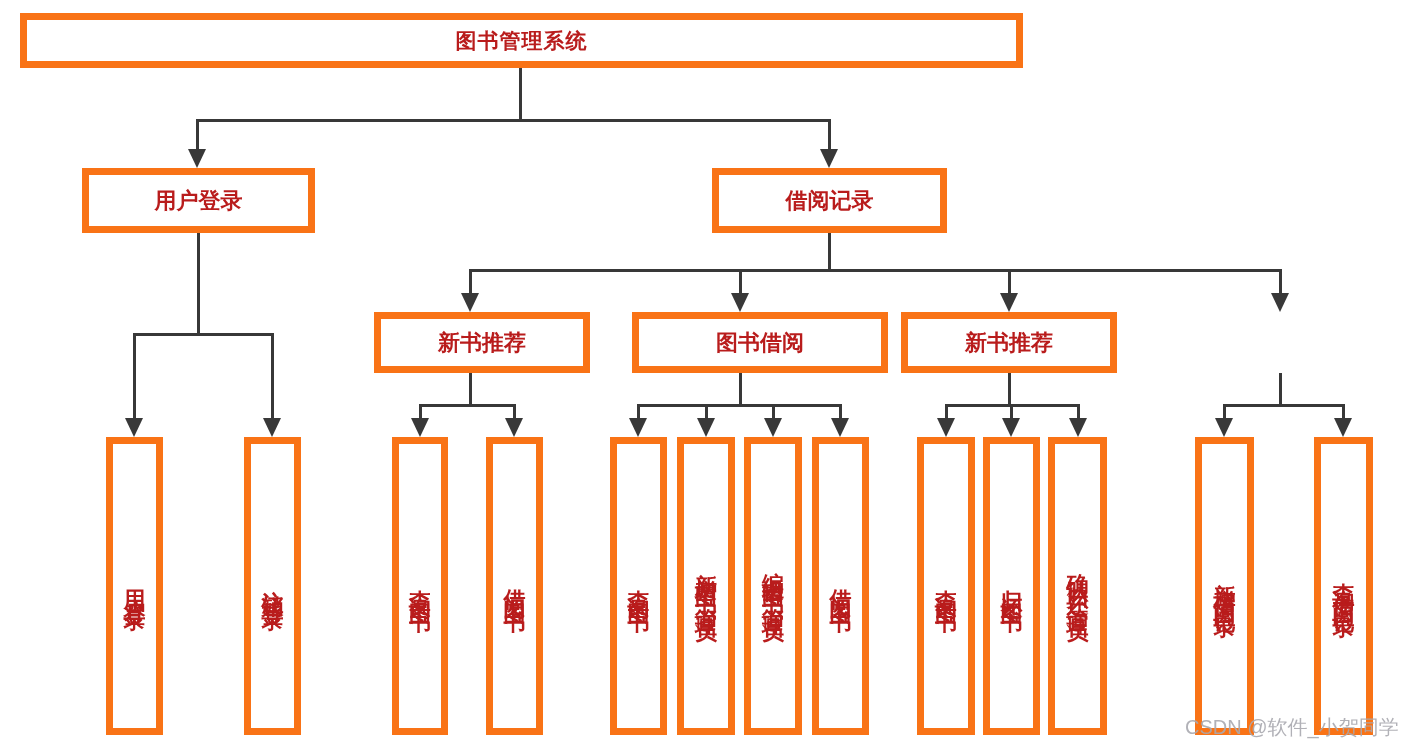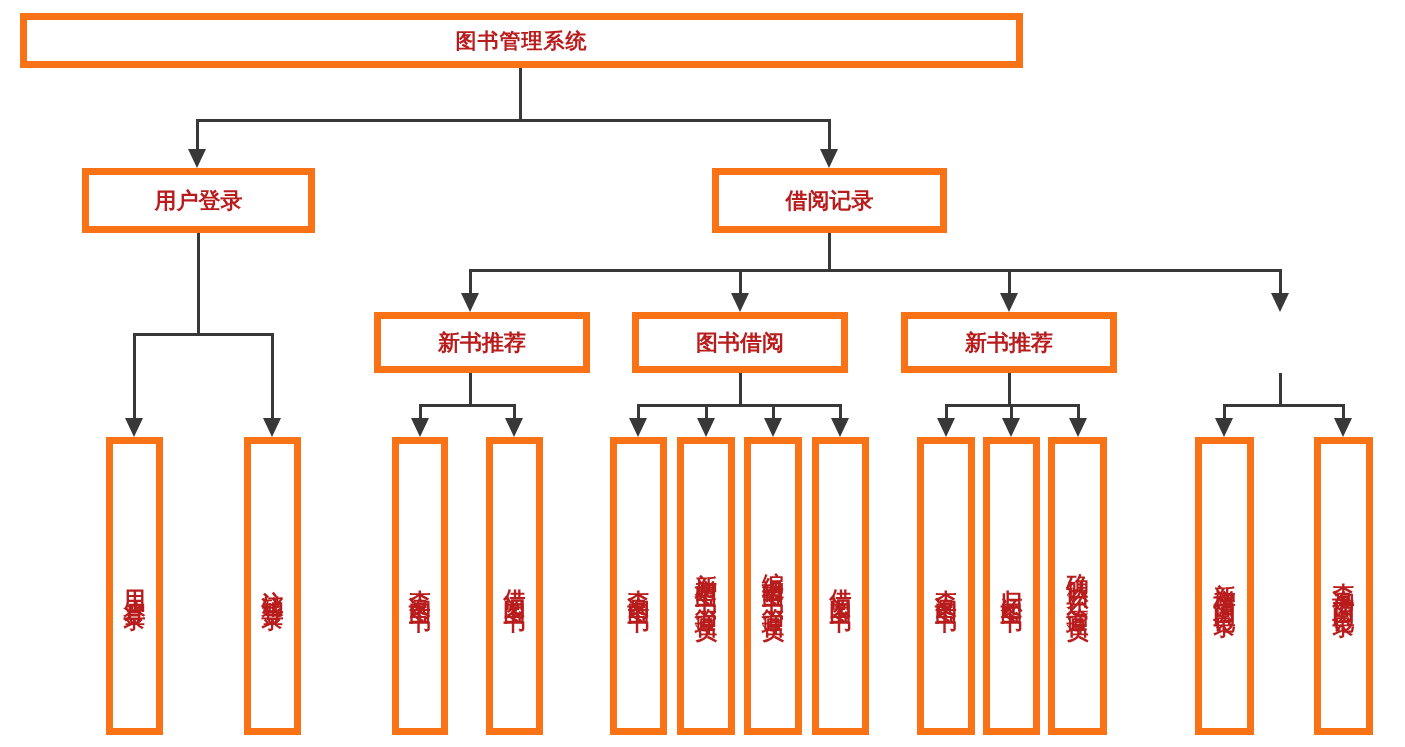--- a/index.html
+++ b/index.html
@@ -67,21 +67,21 @@
   <div class="vl" style="left:1008px;top:269px;height:27px;"></div>
   <div class="vl" style="left:1279px;top:269px;height:27px;"></div>
   <div class="arrow" style="left:461px;top:293px;"></div>
   <div class="arrow" style="left:731px;top:293px;"></div>
   <div class="arrow" style="left:1000px;top:293px;"></div>
   <div class="arrow" style="left:1271px;top:293px;"></div>
 
   <div class="box" style="left:374px;top:312px;width:216px;height:61px;">
     <span>新书推荐</span>
   </div>
-  <div class="box" style="left:632px;top:312px;width:216px;height:61px;">
+  <div class="box" style="left:632px;top:312px;width:256px;height:61px;">
     <span>图书借阅</span>
   </div>
   <div class="box" style="left:901px;top:312px;width:216px;height:61px;">
     <span>新书推荐</span>
   </div>
 
   <div class="vl" style="left:469px;top:373px;height:34px;"></div>
   <div class="hl" style="left:419px;top:404px;width:97px;"></div>
   <div class="vl" style="left:419px;top:404px;height:17px;"></div>
   <div class="vl" style="left:513px;top:404px;height:17px;"></div>
@@ -148,14 +148,15 @@
   <div class="box leaf" style="left:1048px;top:437px;width:59px;height:298px;">
     <span>确认归还（管理员）</span>
   </div>
   <div class="box leaf" style="left:1195px;top:437px;width:59px;height:298px;">
     <span>新增借阅记录</span>
   </div>
   <div class="box leaf" style="left:1314px;top:437px;width:59px;height:298px;">
     <span>查询借阅记录</span>
   </div>
 
+  <div class="watermark">CSDN @软件_小贺同学</div>
 
 </div>
 
 </body></html>

